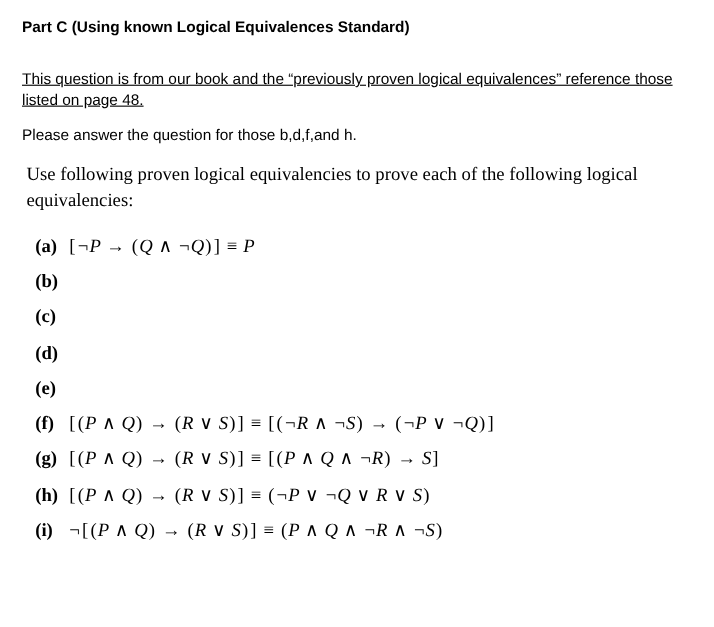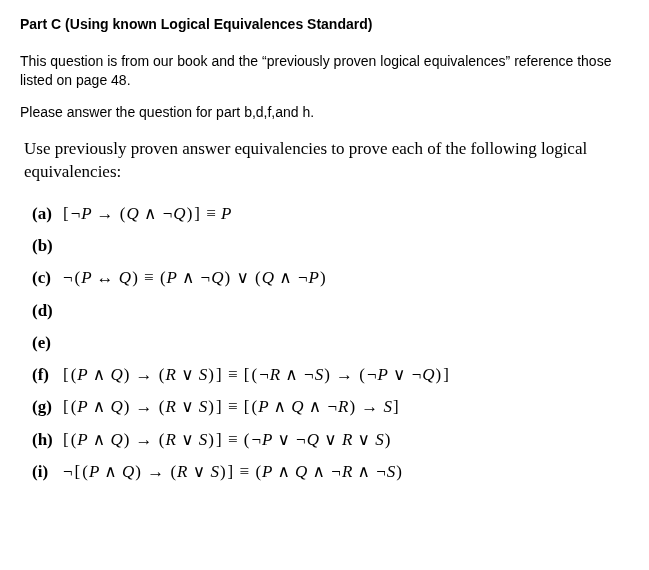--- a/index.html
+++ b/index.html
@@ -7,25 +7,26 @@
     padding: 16px 20px;
     font-family: Arial, Helvetica, sans-serif;
     font-size: 14px;
     color: #000;
     background: #fff;
     width: 649px;
     box-sizing: border-box;
   }
   .title {
     font-weight: bold;
-    margin-bottom: 20px;
+    margin-bottom: 30px;
   }
   .intro {
     margin-bottom: 14px;
     line-height: 1.35;
+    text-decoration: underline;
   }
   .instr {
     margin-bottom: 18px;
   }
   .use {
     font-family: "Times New Roman", Times, serif;
     font-size: 17px;
     line-height: 1.35;
     margin: 0 4px 14px 4px;
   }
@@ -52,35 +53,34 @@
     padding: 0 1px;
   }
 </style>
 </head>
 <body>
 
 <div class="title">Part C (Using known Logical Equivalences Standard)</div>
 
 <div class="intro">This question is from our book and the “previously proven logical equivalences” reference those listed on page 48.</div>
 
-<div class="instr">Please answer the question for part b,d,f,and h.</div>
+<div class="instr">Please answer the question for those b,d,f,and h.</div>
 
-<div class="use">Use previously proven answer equivalencies to prove each of the following logical equivalencies:</div>
+<div class="use">Use following proven logical equivalencies to prove each of the following logical equivalencies:</div>
 
 <div class="items">
   <div class="item">
     <span class="lbl">(a)</span>
     <span class="math"><span class="op">[</span><span class="op">¬</span>P <span class="op">→</span> <span class="op">(</span>Q <span class="op">∧</span> <span class="op">¬</span>Q<span class="op">)</span><span class="op">]</span> <span class="op">≡</span> P</span>
   </div>
   <div class="item">
     <span class="lbl">(b)</span>
   </div>
   <div class="item">
     <span class="lbl">(c)</span>
-    <span class="math"><span class="op">¬</span><span class="op">(</span>P <span class="op">↔</span> Q<span class="op">)</span> <span class="op">≡</span> <span class="op">(</span>P <span class="op">∧</span> <span class="op">¬</span>Q<span class="op">)</span> <span class="op">∨</span> <span class="op">(</span>Q <span class="op">∧</span> <span class="op">¬</span>P<span class="op">)</span></span>
   </div>
   <div class="item">
     <span class="lbl">(d)</span>
   </div>
   <div class="item">
     <span class="lbl">(e)</span>
   </div>
   <div class="item">
     <span class="lbl">(f)</span>
     <span class="math"><span class="op">[</span><span class="op">(</span>P <span class="op">∧</span> Q<span class="op">)</span> <span class="op">→</span> <span class="op">(</span>R <span class="op">∨</span> S<span class="op">)</span><span class="op">]</span> <span class="op">≡</span> <span class="op">[</span><span class="op">(</span><span class="op">¬</span>R <span class="op">∧</span> <span class="op">¬</span>S<span class="op">)</span> <span class="op">→</span> <span class="op">(</span><span class="op">¬</span>P <span class="op">∨</span> <span class="op">¬</span>Q<span class="op">)</span><span class="op">]</span></span>

